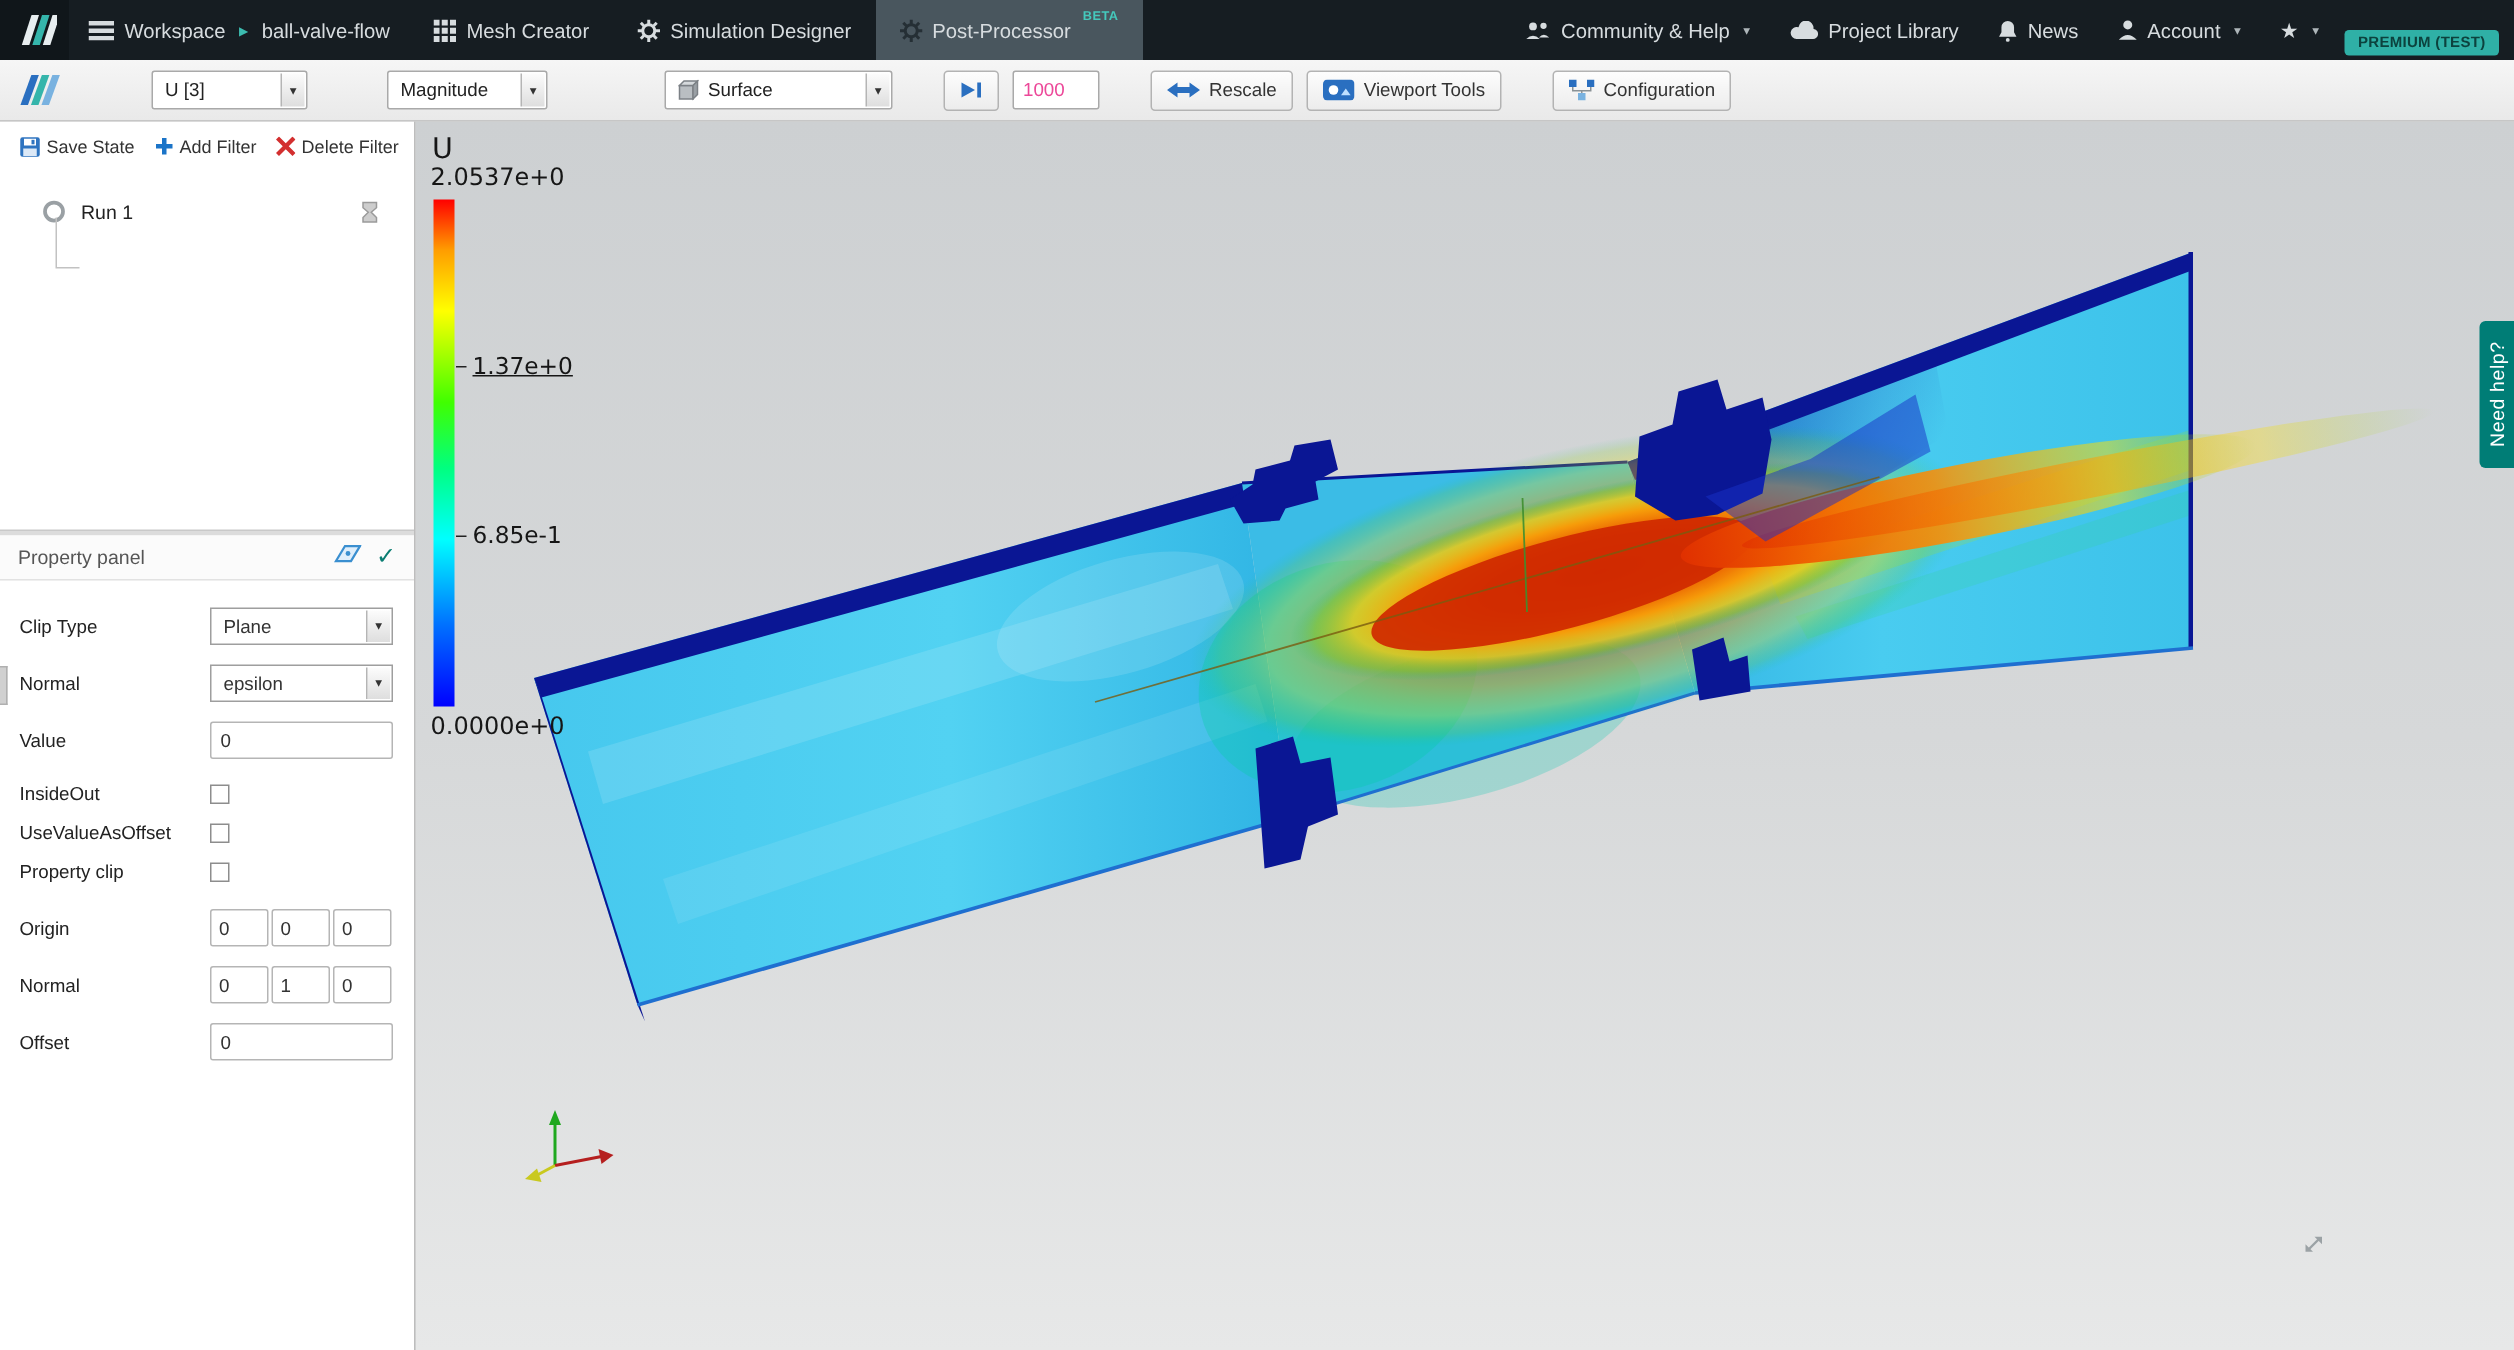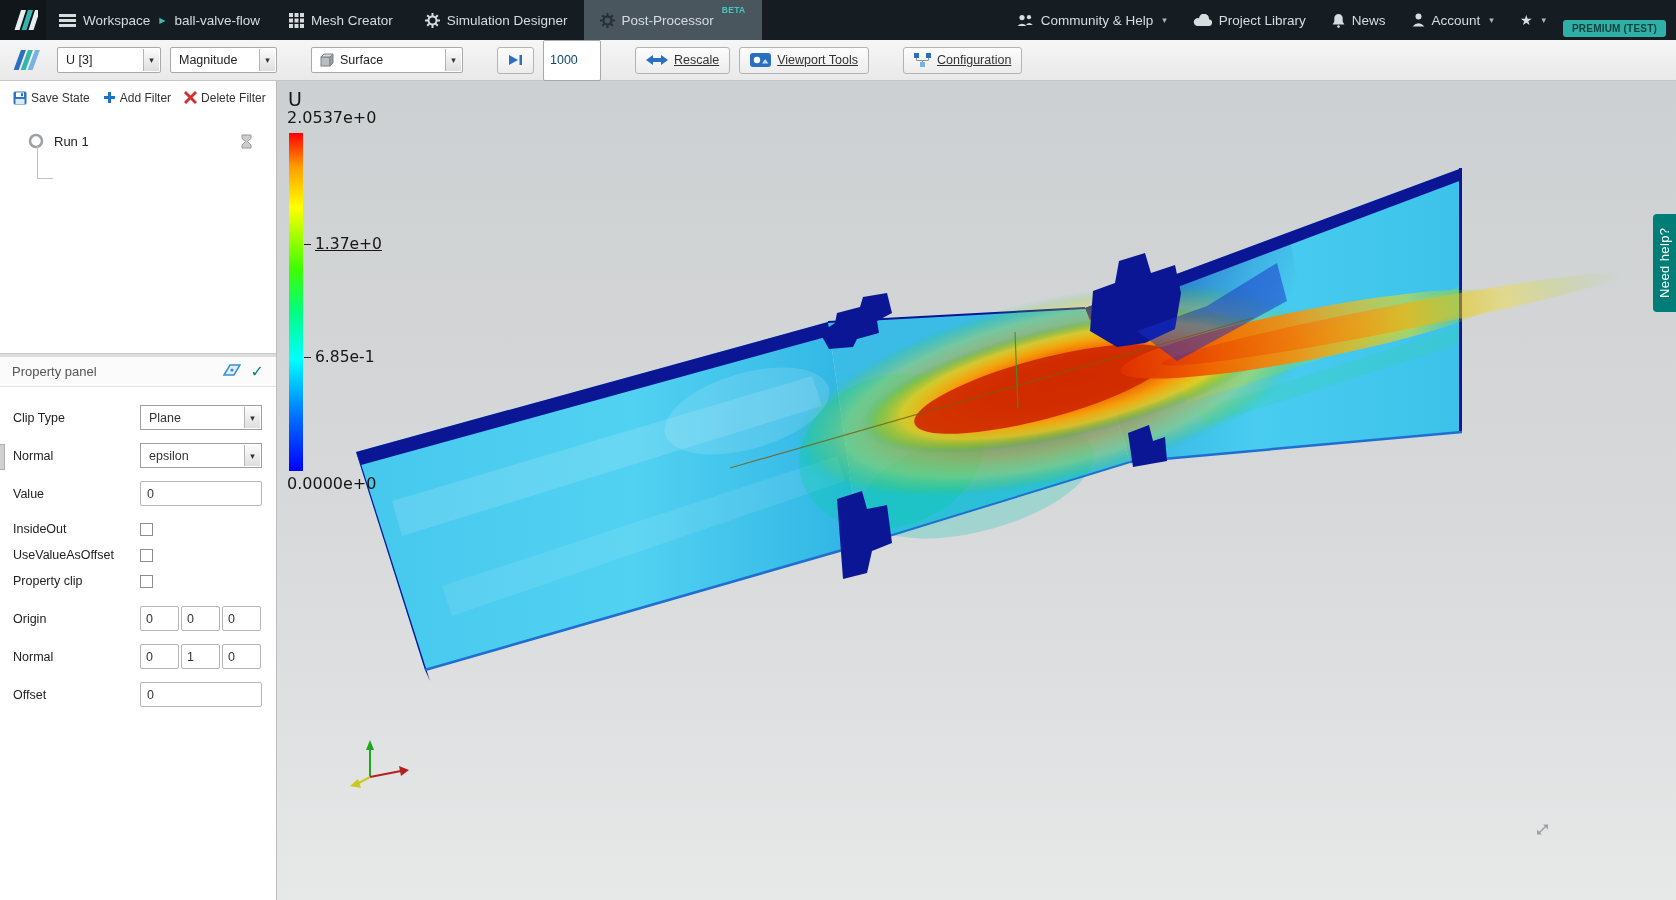--- a/index.html
+++ b/index.html
@@ -21,28 +21,28 @@
   .premium{background:#2fb0a6;color:#0c423e;font-size:10px;font-weight:bold;padding:3px 9px;
     border-radius:3px;margin:16px 10px 0 4px;letter-spacing:.2px;white-space:nowrap;}
   .star-glyph{font-size:14px;color:#d7dcdf;}
 
   
   .toolbar{position:absolute;left:0;top:40px;width:1676px;height:41px;
     background:linear-gradient(#f6f6f6,#e9e9e9);border-bottom:1px solid #c6c6c6;
     display:flex;align-items:center;gap:9px;padding:0 10px;z-index:20;}
   .tb-logo{width:36px;height:26px;margin-right:2px;display:flex;align-items:center;}
   .fselect{position:relative;height:26px;background:#fff;border:1px solid #a9a9a9;border-radius:2px;
-    display:flex;align-items:center;gap:6px;font-size:12.5px;color:#222;padding:0 22px 0 8px;cursor:pointer;}
+    display:flex;align-items:center;gap:6px;font-size:12.5px;color:#222;padding:0 22px 0 8px;cursor:pointer;margin-left:44px;}
   .sel-arrow{position:absolute;right:1px;top:1px;bottom:1px;width:16px;border-left:1px solid #b5b5b5;
     background:linear-gradient(#fcfcfc,#dedede);display:flex;align-items:center;justify-content:center;
     font-size:9px;color:#333;}
   .tb-btn{height:27px;display:flex;align-items:center;gap:6px;padding:0 10px;border:1px solid #b3b3b3;
-    border-radius:3px;background:linear-gradient(#fdfdfd,#ececec);font-size:12.5px;color:#333;cursor:pointer;white-space:nowrap;text-decoration:underline;}
-  .tb-input{width:58px;height:41px;border:1px solid #a9a9a9;border-radius:2px;font-size:12.5px;
-    padding:0 6px;color:#0c4a6e;background:#fff;}
+    border-radius:3px;background:linear-gradient(#fdfdfd,#ececec);font-size:12.5px;color:#333;cursor:pointer;white-space:nowrap;}
+  .tb-input{width:58px;height:26px;border:1px solid #a9a9a9;border-radius:2px;font-size:12.5px;
+    padding:0 6px;color:#ec4899;background:#fff;}
   .tb-gap{width:16px;}
 
   
   .left-panel{position:absolute;left:0;top:81px;width:277px;height:819px;background:#dcdcdc;
     border-right:1px solid #bdbdbd;z-index:10;}
   .pipeline-box{position:absolute;left:0;top:0;width:276px;height:273px;background:#fff;border-bottom:1px solid #c9c9c9;}
   .pl-actions{height:34px;display:flex;align-items:center;gap:3px;padding-left:8px;}
   .pl-btn{display:flex;align-items:flex-start;gap:4px;font-size:12px;color:#333;padding:3px 5px;cursor:pointer;}
   .tree{position:relative;margin-top:4px;}
   .tree-row{display:flex;align-items:flex-end;height:30px;font-size:13px;color:#222;cursor:pointer;}

